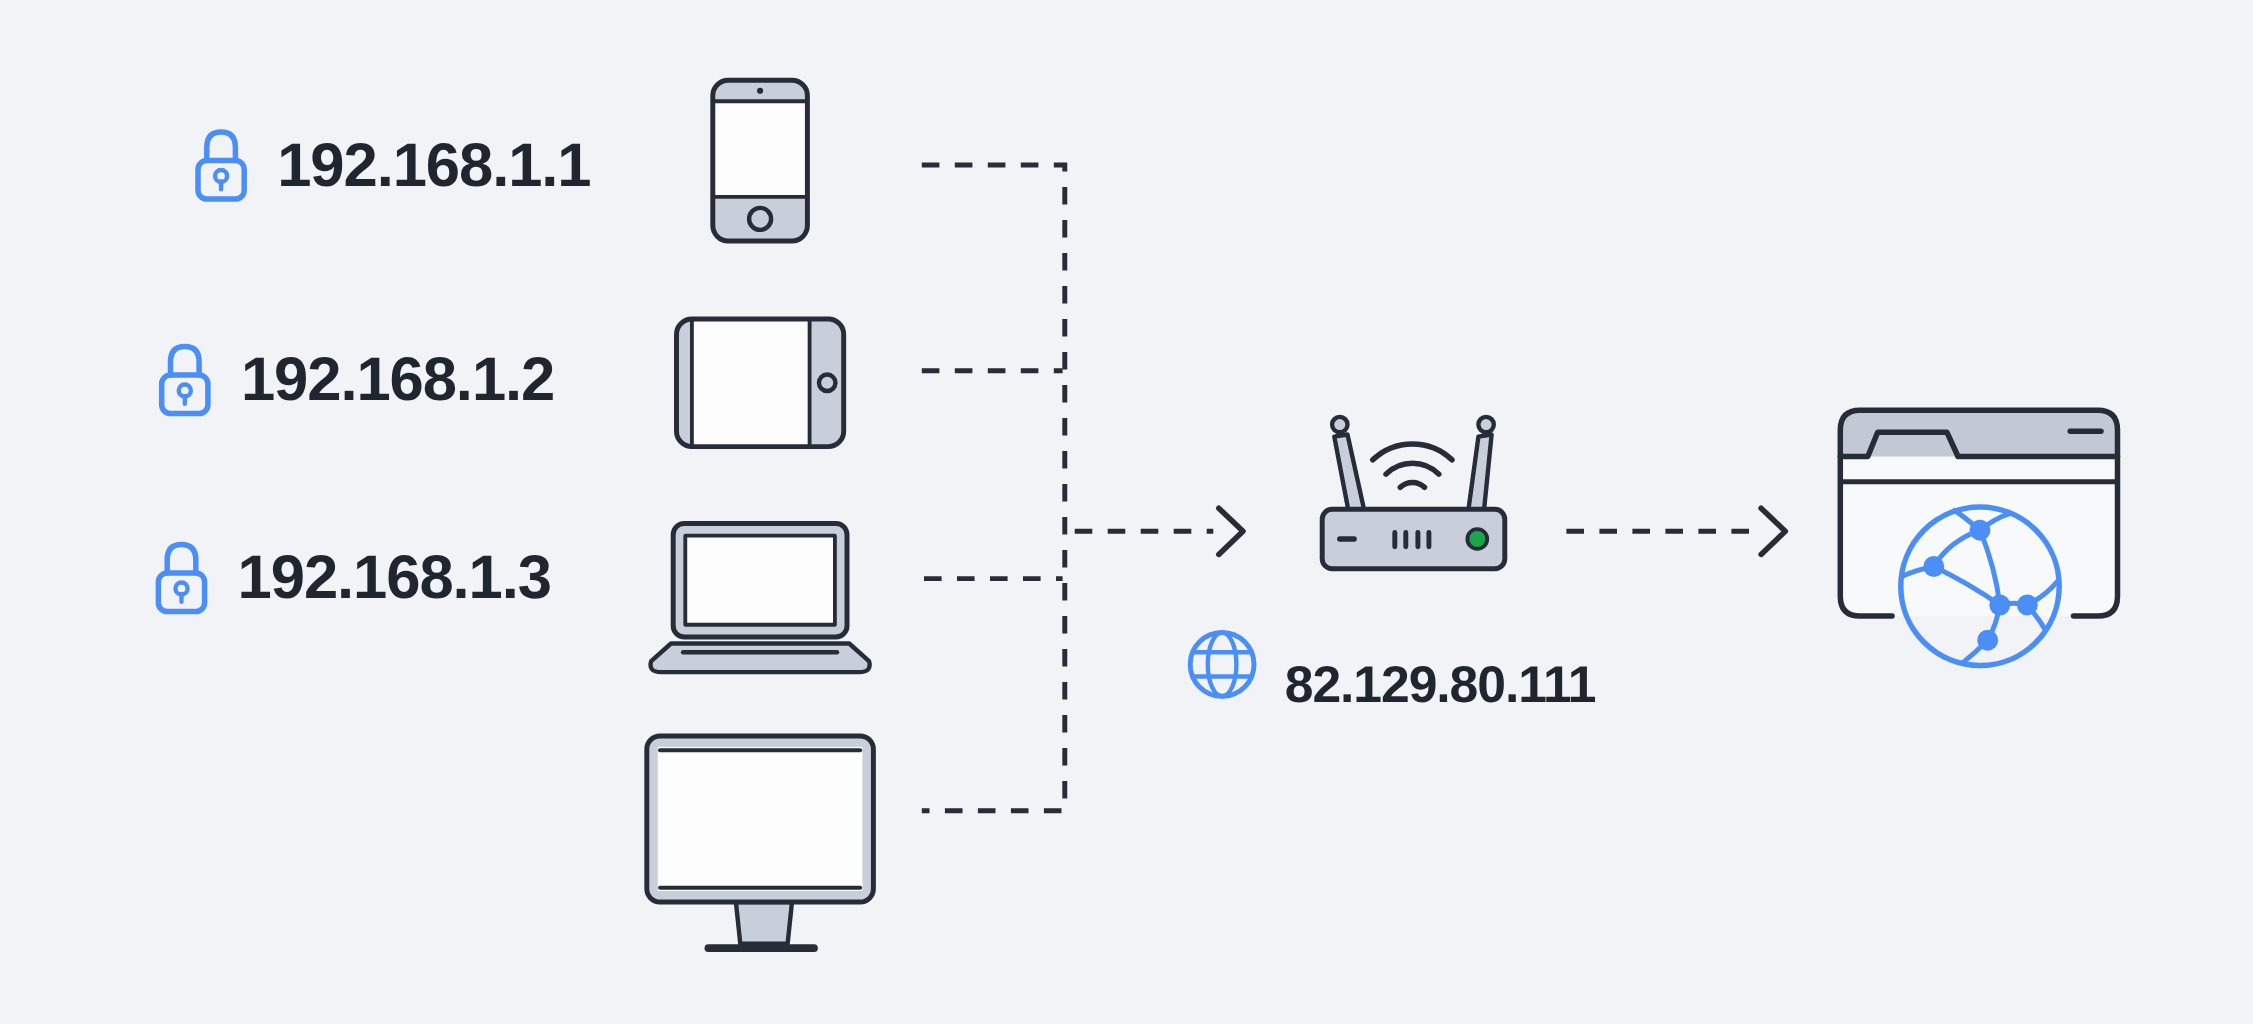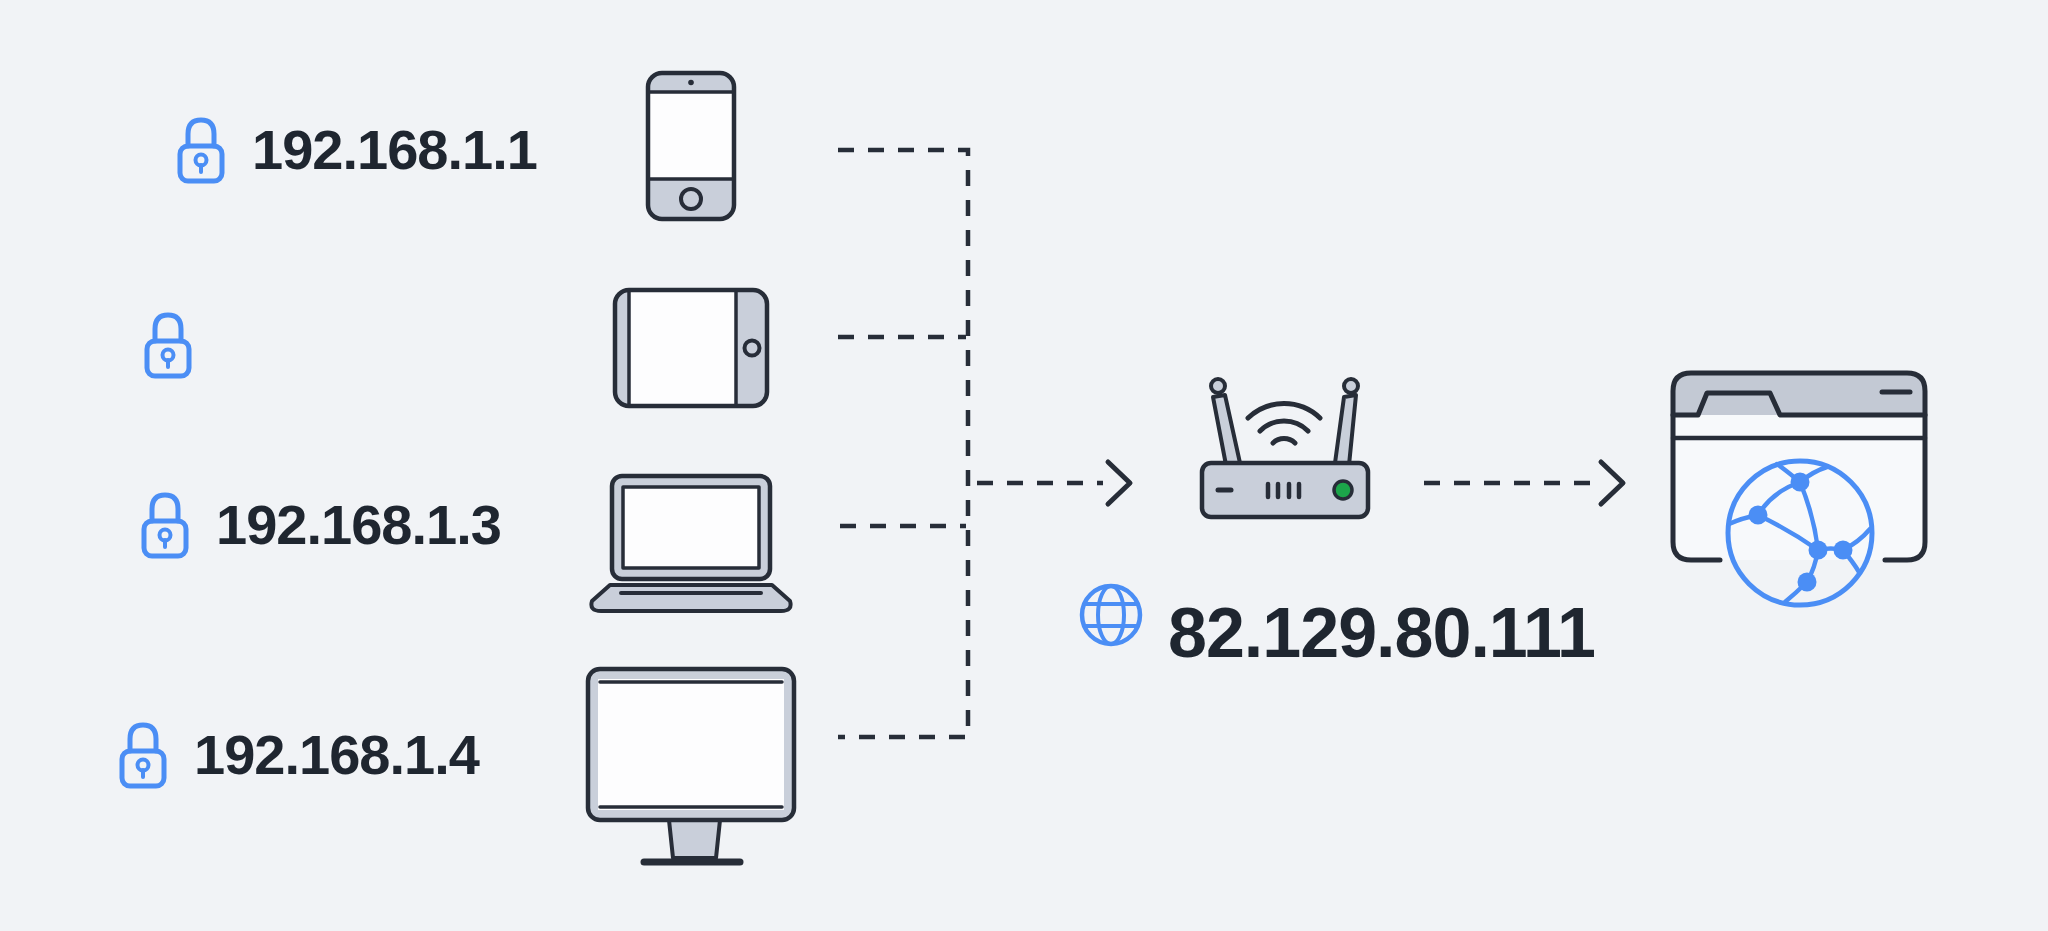--- a/index.html
+++ b/index.html
@@ -13,21 +13,21 @@
     --browser-header-gray:#C3C9D4;
     --led-green:#1CA64A;
   }
   *{margin:0;padding:0;box-sizing:border-box;}
   html,body{width:2048px;height:931px;}
   body{background:var(--background);font-family:"Liberation Sans",sans-serif;overflow:hidden;}
   .canvas{position:relative;width:2048px;height:931px;background:var(--background);}
   .abs{position:absolute;}
   .row{position:absolute;display:flex;align-items:center;gap:26px;}
   .ip{font-weight:700;font-size:56px;line-height:1;color:var(--text);letter-spacing:-1px;white-space:nowrap;}
-  .ip-public{font-size:70px;margin-top:36px;}
+  .ip-public{font-size:47px;margin-top:36px;}
   
   .sk{stroke:var(--ink);stroke-linecap:round;stroke-linejoin:round;}
   .nf{fill:none;}
   .fg{fill:var(--device-gray);}
   .fw{fill:var(--screen-white);}
   .fink{fill:var(--ink);}
   .sb{stroke:var(--accent-blue);stroke-linecap:round;stroke-linejoin:round;fill:none;}
   .fb{fill:var(--accent-blue);}
   .fgr{fill:var(--led-green);}
   .fh{fill:var(--browser-header-gray);}
@@ -59,41 +59,33 @@
     <span class="ip">192.168.1.1</span>
   </div>
 
   <div class="row" style="left:143px;top:310px">
     <svg width="50" height="70" viewBox="0 0 50 70">
       <path class="sb" stroke-width="5" d="M12,31 V19 Q12,5 25,5 Q38,5 38,19 V31"></path>
       <rect class="sb" stroke-width="5" x="4" y="31" width="42" height="35" rx="8"></rect>
       <circle class="sb" stroke-width="4" cx="25" cy="45" r="5.5"></circle>
       <line class="sb" stroke-width="4" x1="25" y1="50" x2="25" y2="57"></line>
     </svg>
+    <span class="ip">192.168.1.2</span>
   </div>
 
   <div class="row" style="left:140px;top:490px">
     <svg width="50" height="70" viewBox="0 0 50 70">
       <path class="sb" stroke-width="5" d="M12,31 V19 Q12,5 25,5 Q38,5 38,19 V31"></path>
       <rect class="sb" stroke-width="5" x="4" y="31" width="42" height="35" rx="8"></rect>
       <circle class="sb" stroke-width="4" cx="25" cy="45" r="5.5"></circle>
       <line class="sb" stroke-width="4" x1="25" y1="50" x2="25" y2="57"></line>
     </svg>
     <span class="ip">192.168.1.3</span>
   </div>
 
-  <div class="row" style="left:118px;top:720px">
-    <svg width="50" height="70" viewBox="0 0 50 70">
-      <path class="sb" stroke-width="5" d="M12,31 V19 Q12,5 25,5 Q38,5 38,19 V31"></path>
-      <rect class="sb" stroke-width="5" x="4" y="31" width="42" height="35" rx="8"></rect>
-      <circle class="sb" stroke-width="4" cx="25" cy="45" r="5.5"></circle>
-      <line class="sb" stroke-width="4" x1="25" y1="50" x2="25" y2="57"></line>
-    </svg>
-    <span class="ip">192.168.1.4</span>
-  </div>
 
   <svg class="abs" style="left:645px;top:70px" width="92" height="152" viewBox="0 0 92 152">
     <defs>
         <clipPath id="ph">
           <rect x="3" y="3" width="86" height="146" rx="14"></rect>
         </clipPath>
       </defs>
     <rect class="fw" x="3" y="3" width="86" height="146" rx="14"></rect>
     <g clip-path="url(#ph)">
       <rect class="fg" x="3" y="3" width="86" height="19"></rect>

